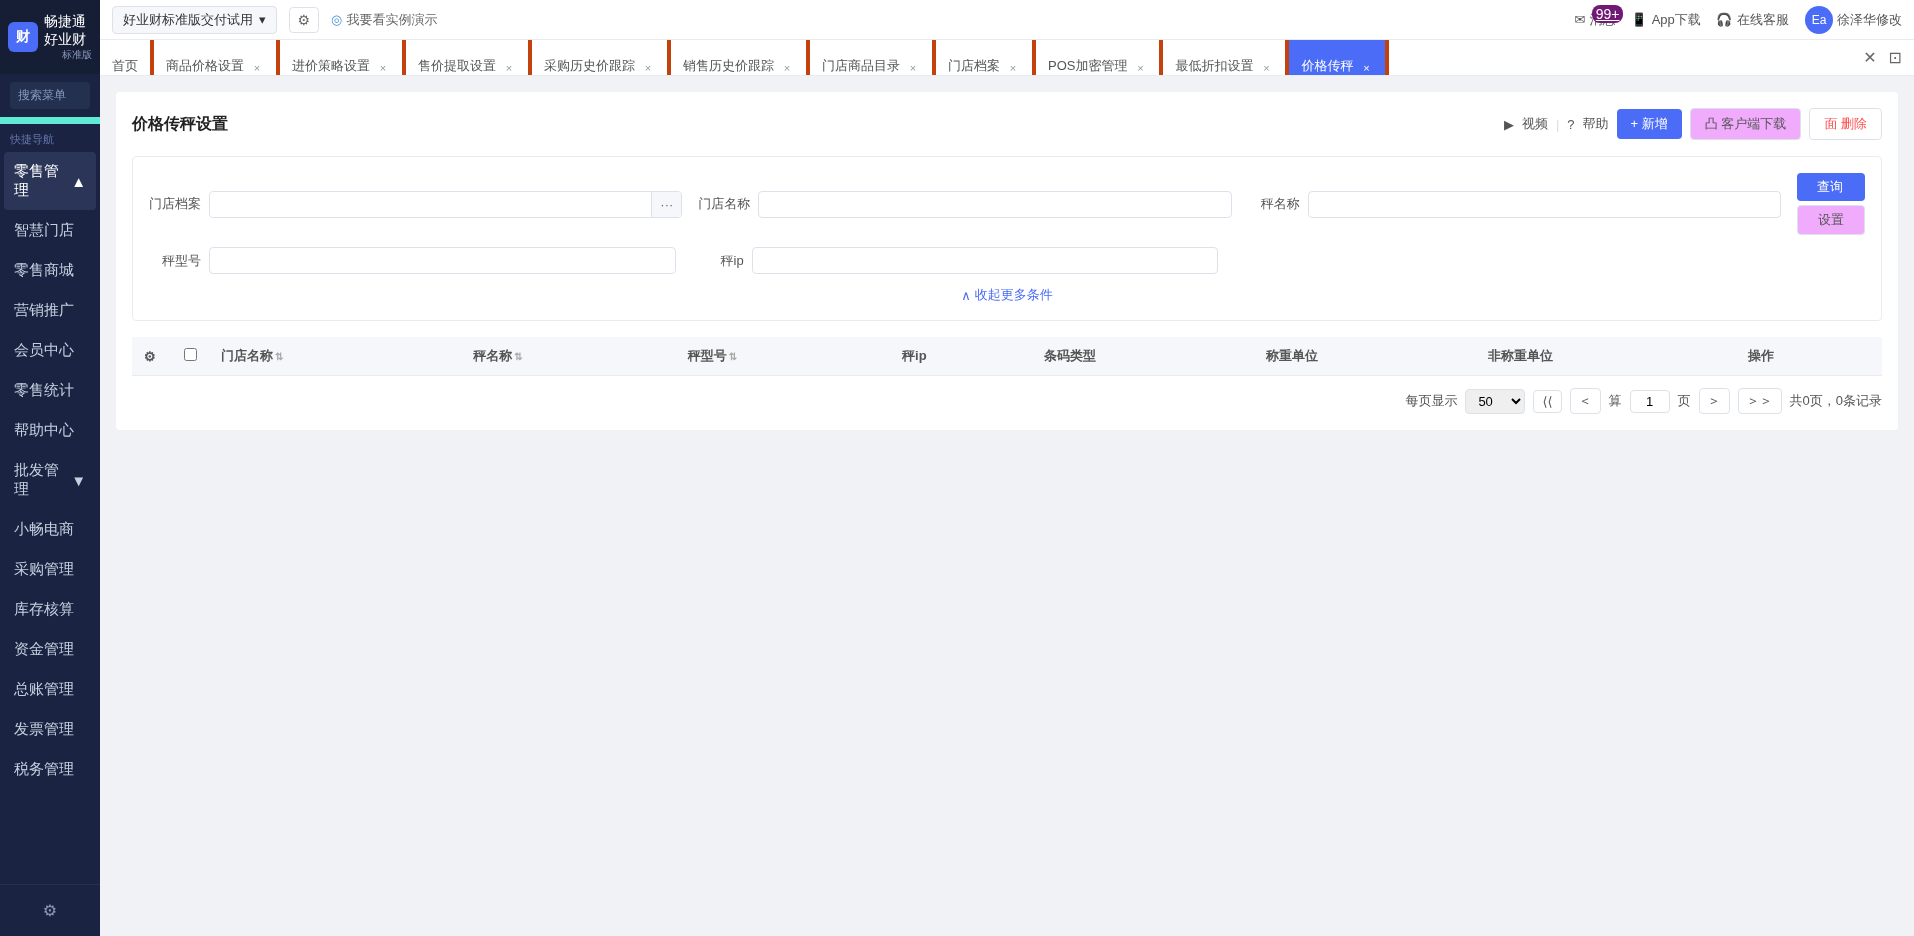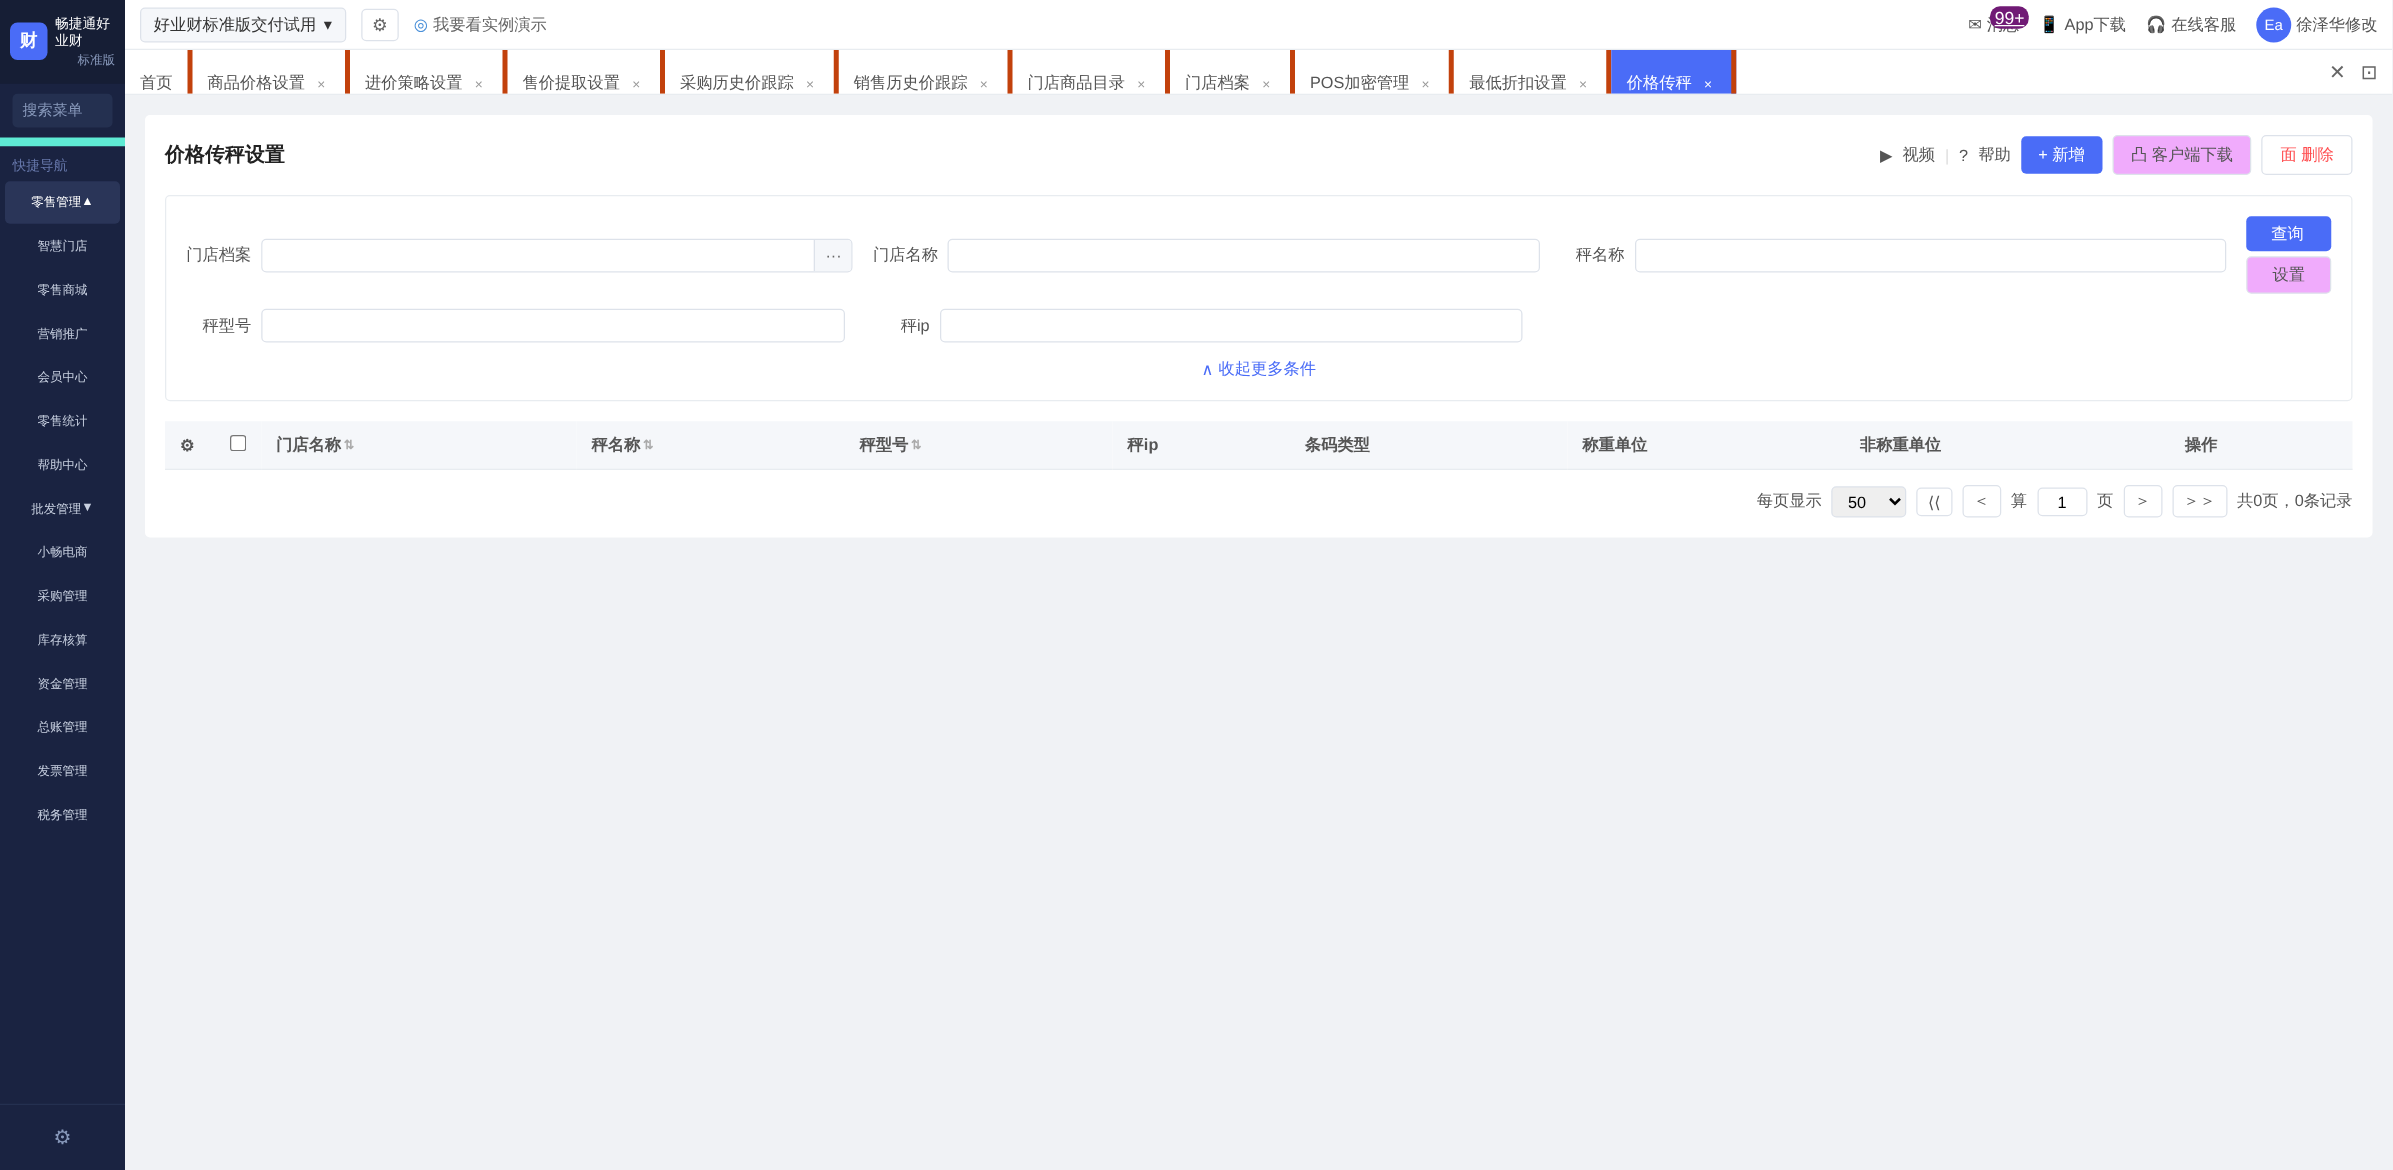--- a/index.html
+++ b/index.html
@@ -23,44 +23,44 @@
       gap: 6px;
       min-height: 56px;
     }
     .sidebar-logo-icon {
       width: 30px; height: 30px;
       background: #4a6cf7;
       border-radius: 6px;
       display: flex; align-items: center; justify-content: center;
       color: white; font-size: 14px; font-weight: bold; flex-shrink: 0;
     }
-    .sidebar-logo-text { font-size: 11px; color: #fff; line-height: 1.3; }
+    .sidebar-logo-text { font-size: 14px; color: #fff; line-height: 1.3; }
     .sidebar-logo-sub { font-size: 10px; color: #8899bb; text-align: right; }
 
     .sidebar-search {
       padding: 8px 10px;
       border-bottom: 7px solid #5eead4;
     }
     .sidebar-search-btn {
       width: 100%; background: #243050; border: none; color: #8899bb;
       padding: 5px 8px; border-radius: 4px; cursor: pointer; font-size: 12px;
       text-align: left;
     }
 
     .sidebar-nav-label {
       padding: 8px 10px 4px;
       font-size: 11px; color: #6677aa;
     }
 
     .sidebar-item {
       padding: 10px 10px;
       cursor: pointer;
-      display: flex; align-items: center; justify-content: center;
+      display: flex; align-items: center; justify-content: flex-start;
       color: #c8d0e0;
-      font-size: 10px;
+      font-size: 15px;
       border-radius: 4px;
       margin: 1px 4px;
     }
     .sidebar-item.active { background: #2a3558; color: #fff; }
     .sidebar-item-inner { display: flex; align-items: center; gap: 6px; }
 
     .sidebar-bottom {
       margin-top: auto;
       padding: 10px;
       border-top: 1px solid #243050;

